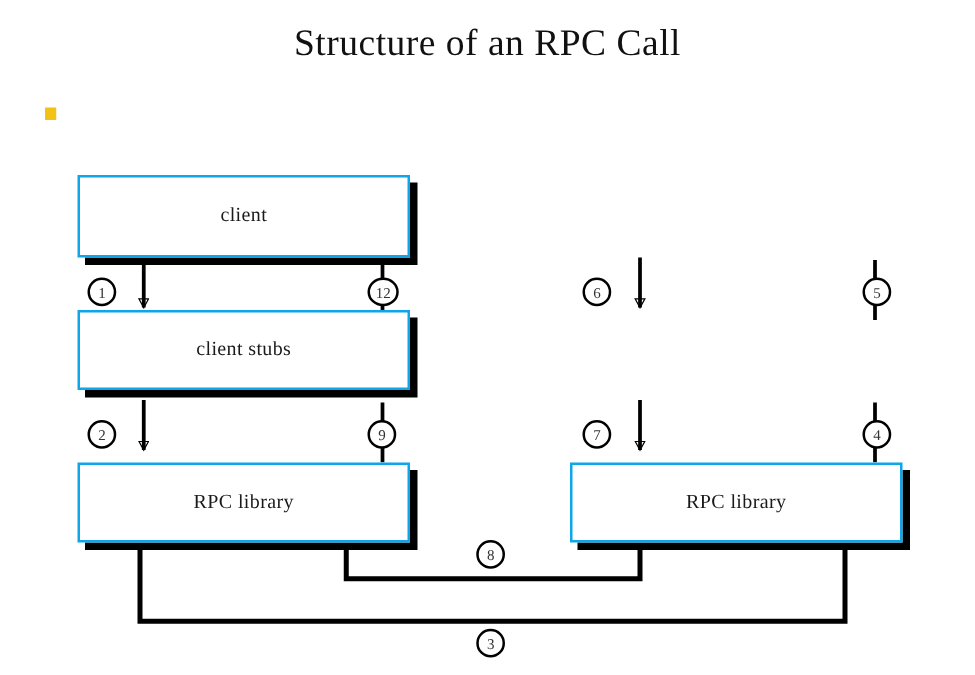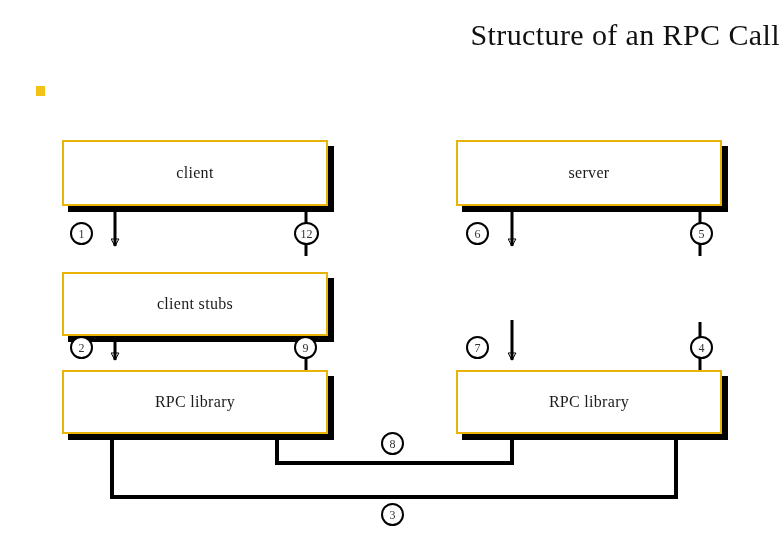--- a/index.html
+++ b/index.html
@@ -20,21 +20,21 @@
     position: absolute;
     left: 0; top: 0;
     width: 780px;
     height: 540px;
   }
   #slide-title {
     position: absolute;
     left: 0;
     top: 18px;
     width: 780px;
-    text-align: right;
+    text-align: center;
     font-family: "Liberation Serif", "DejaVu Serif", serif;
     font-size: 30px;
     font-weight: 400;
     letter-spacing: 0.4px;
     color: #111111;
     white-space: nowrap;
   }
   #bullet-marker {
     position: absolute;
     left: 36px;
@@ -46,21 +46,21 @@
   #diagram-canvas {
     position: absolute;
     left: 0;
     top: 0;
     width: 780px;
     height: 540px;
   }
   .node-box {
     position: absolute;
     background: #ffffff;
-    border: 2px solid #eab308;
+    border: 2px solid #0ea5e9;
     box-shadow: 6px 6px 0 0 #000000;
     box-sizing: border-box;
     display: flex;
     align-items: center;
     justify-content: center;
     z-index: 5;
   }
   .node-label {
     font-family: "Liberation Serif", "DejaVu Serif", serif;
     font-size: 16px;
@@ -135,31 +135,28 @@
 
       <polyline points="277,434 277,463 512,463 512,434" stroke-width="4"></polyline>
 
       <polyline points="112,435 112,497 676,497 676,435" stroke-width="4"></polyline>
     </svg>
 
     <div class="node-box" style="left:62px;  top:140px; width:266px; height:66px;">
       <span class="node-label">client</span>
     </div>
 
-    <div class="node-box" style="left:62px;  top:272px; width:266px; height:64px;">
+    <div class="node-box" style="left:62px;  top:248px; width:266px; height:64px;">
       <span class="node-label">client stubs</span>
     </div>
 
     <div class="node-box" style="left:62px;  top:370px; width:266px; height:64px;">
       <span class="node-label">RPC library</span>
     </div>
 
-    <div class="node-box" style="left:456px; top:140px; width:266px; height:66px;">
-      <span class="node-label">server</span>
-    </div>
 
 
     <div class="node-box" style="left:456px; top:370px; width:266px; height:64px;">
       <span class="node-label">RPC library</span>
     </div>
 
     <div class="step-badge" style="left:70px;  top:222px;">1</div>
 
     <div class="step-badge wide" style="left:294px; top:222px;">12</div>
 

